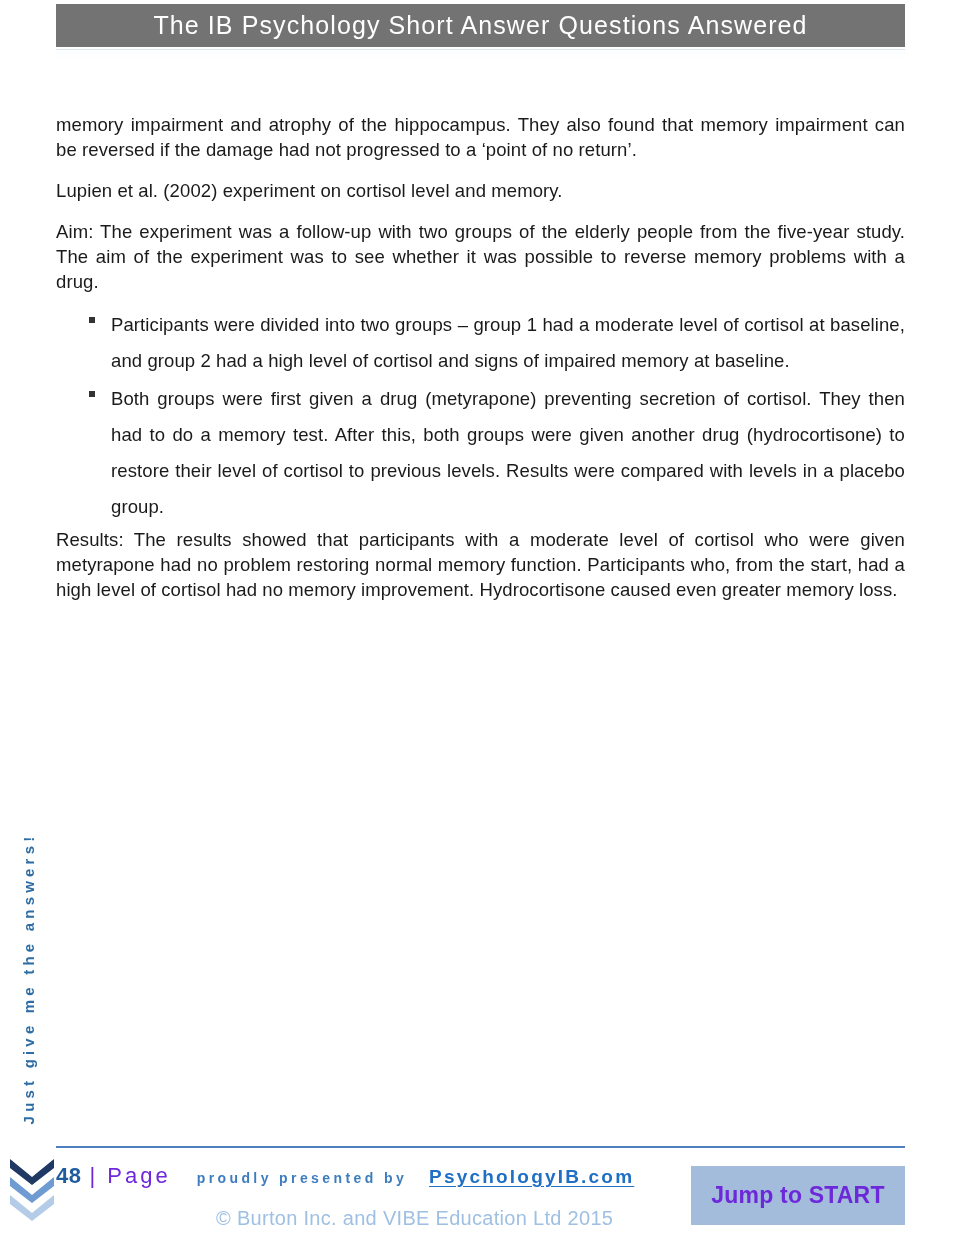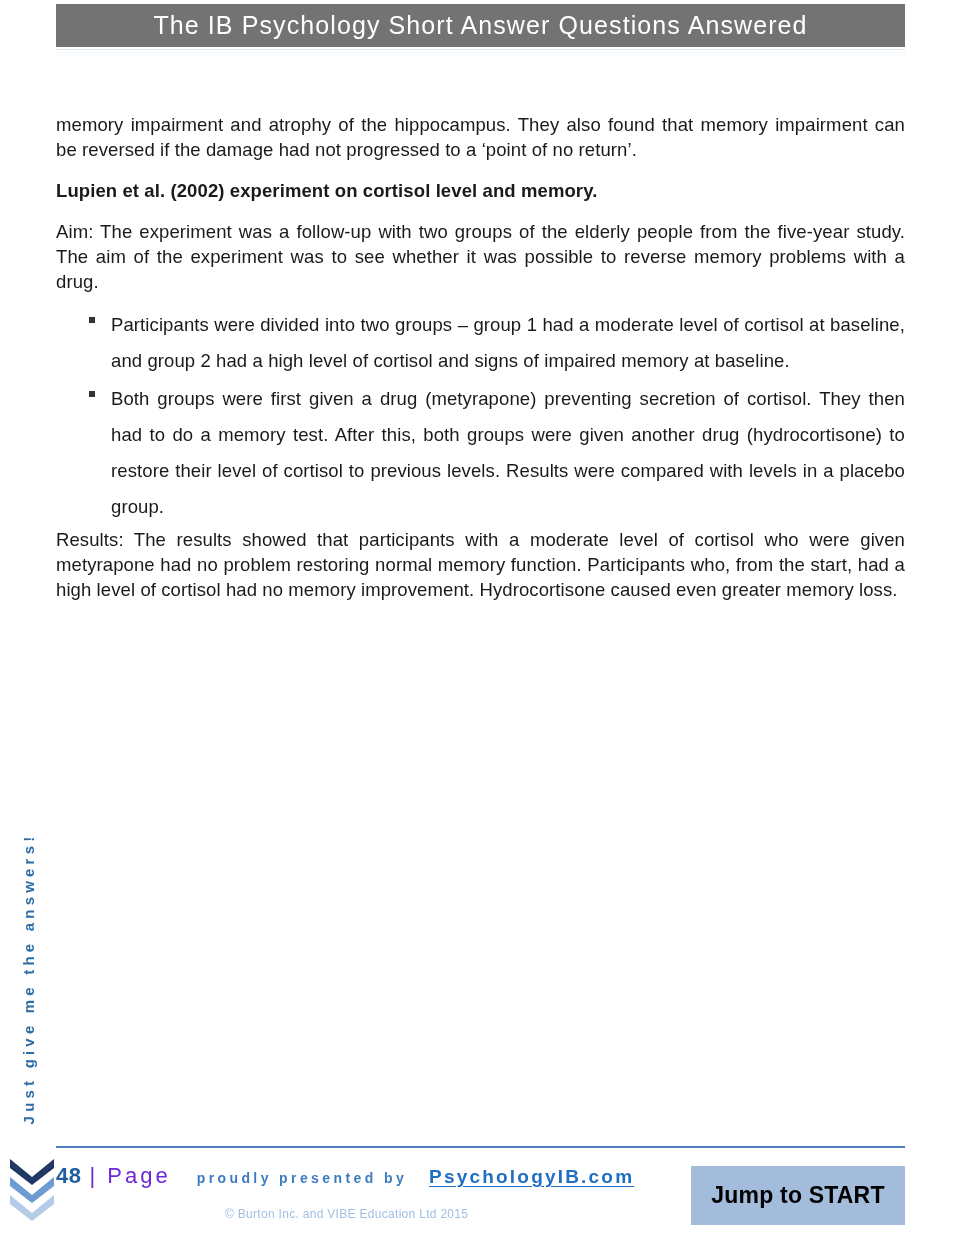--- a/index.html
+++ b/index.html
@@ -64,21 +64,20 @@
   .para {
     font-size: 18.5px;
     line-height: 25px;
     text-align: justify;
     margin: 16px 0 13px 0;
     color: #1a1a1a;
     letter-spacing: 0.1px;
   }
   .para.noalign {
     text-align: left;
-    font-weight: bold;
   }
   .bullet-list {
     list-style: none;
     margin: 0 0 0 0;
     padding: 0;
   }
   .bullet-item {
     position: relative;
     padding-left: 55px;
     font-size: 18.5px;
@@ -171,38 +170,38 @@
     font-size: 19px;
     font-weight: bold;
     color: #1F6FC4;
     letter-spacing: 2.2px;
     margin-left: 22px;
     text-decoration: underline;
     text-underline-offset: 3px;
   }
   .footer-copy {
     position: absolute;
-    left: 225px;
+    left: 216px;
     top: 1207px;
-    font-size: 12px;
+    font-size: 20px;
     color: #9FC0E3;
     letter-spacing: 0.3px;
     white-space: nowrap;
   }
   .jump-btn {
     position: absolute;
     left: 691px;
     top: 1166px;
     width: 214px;
     height: 59px;
     background: #A3BCDC;
     display: flex;
     align-items: center;
     justify-content: center;
-    color: #000000;
+    color: #6d28d9;
     font-size: 23px;
     font-weight: bold;
     letter-spacing: 0.2px;
     box-sizing: border-box;
   }
 </style>
 </head>
 <body>
 
 <div class="header-bar">

